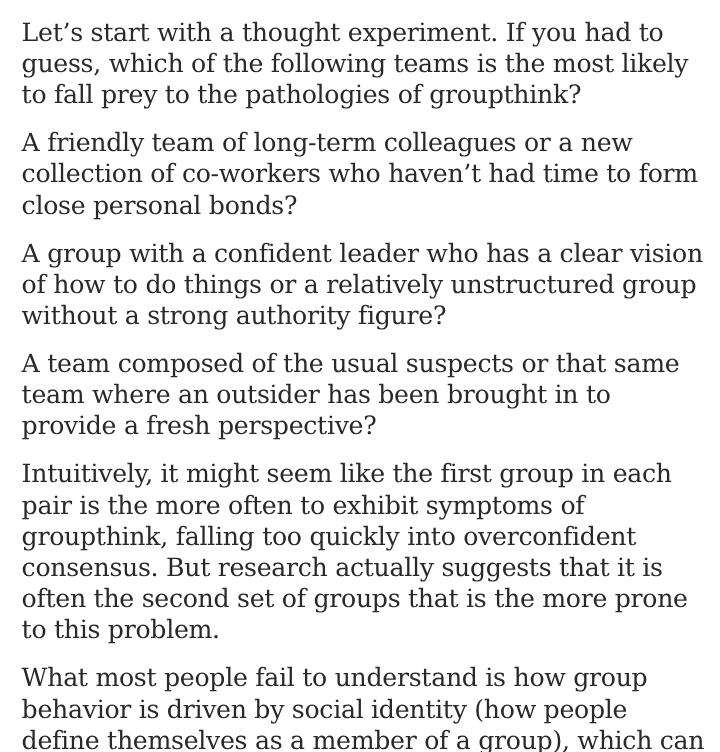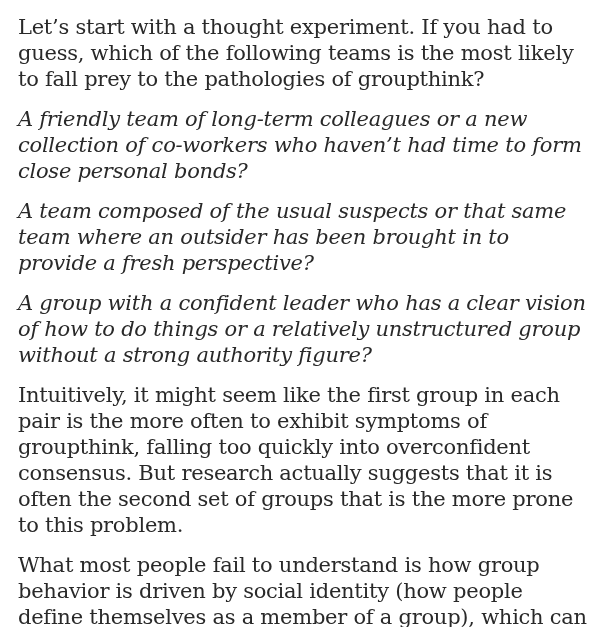--- a/index.html
+++ b/index.html
@@ -7,25 +7,25 @@
   .article {
     padding: 14px 0 0 18px;
     width: 572px;
     font-family: "DejaVu Serif", "Liberation Serif", serif;
     color: #292929;
     font-size: 21px;
     line-height: 26px;
     letter-spacing: -0.25px;
   }
   .article p { margin: 0 0 14px 0; }
-  .article p.q { font-style: italic; }
+  .article p.q { }
 </style>
 </head>
 <body>
 
 <div class="article">
   <p>Let’s start with a thought experiment. If you had to guess, which of the following teams is the most likely to fall prey to the pathologies of groupthink?</p>
   <p class="q">A friendly team of long-term colleagues or a new collection of co-workers who haven’t had time to form close personal bonds?</p>
+  <p class="q">A group with a confident leader who has a clear vision of how to do things or a relatively unstructured group without a strong authority figure?</p>
   <p class="q">A team composed of the usual suspects or that same team where an outsider has been brought in to provide a fresh perspective?</p>
-  <p class="q">A group with a confident leader who has a clear vision of how to do things or a relatively unstructured group without a strong authority figure?</p>
   <p>Intuitively, it might seem like the first group in each pair is the more often to exhibit symptoms of groupthink, falling too quickly into overconfident consensus. But research actually suggests that it is often the second set of groups that is the more prone to this problem.</p>
   <p>What most people fail to understand is how group behavior is driven by social identity (how people define themselves as a member of a group), which can push them either toward insularity and conformity or toward divergent thinking and dissent. What’s more, this isn’t just an academic curiosity. If people had a better sense of what conditions lead to groupthink, most groups in society would be able to function far more effectively.</p>
 </div>
 
 </body></html>

